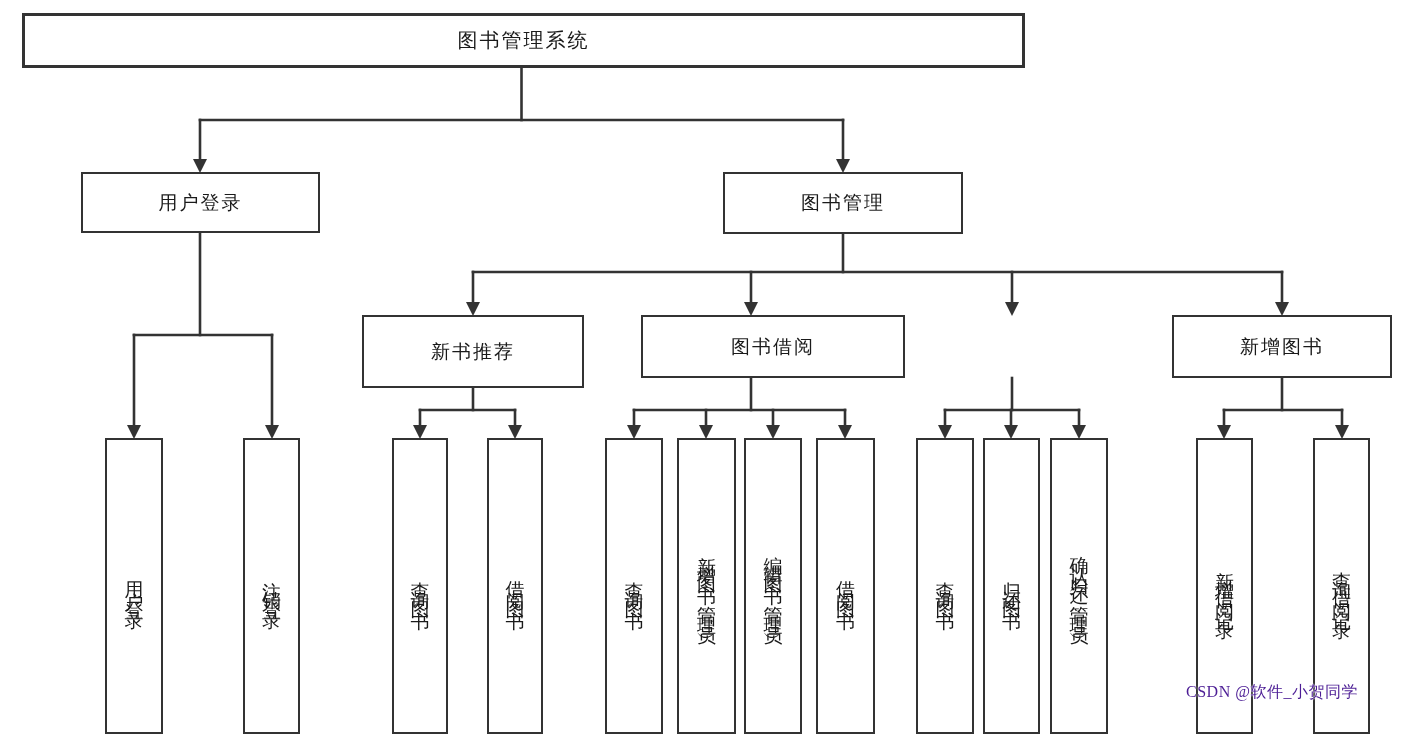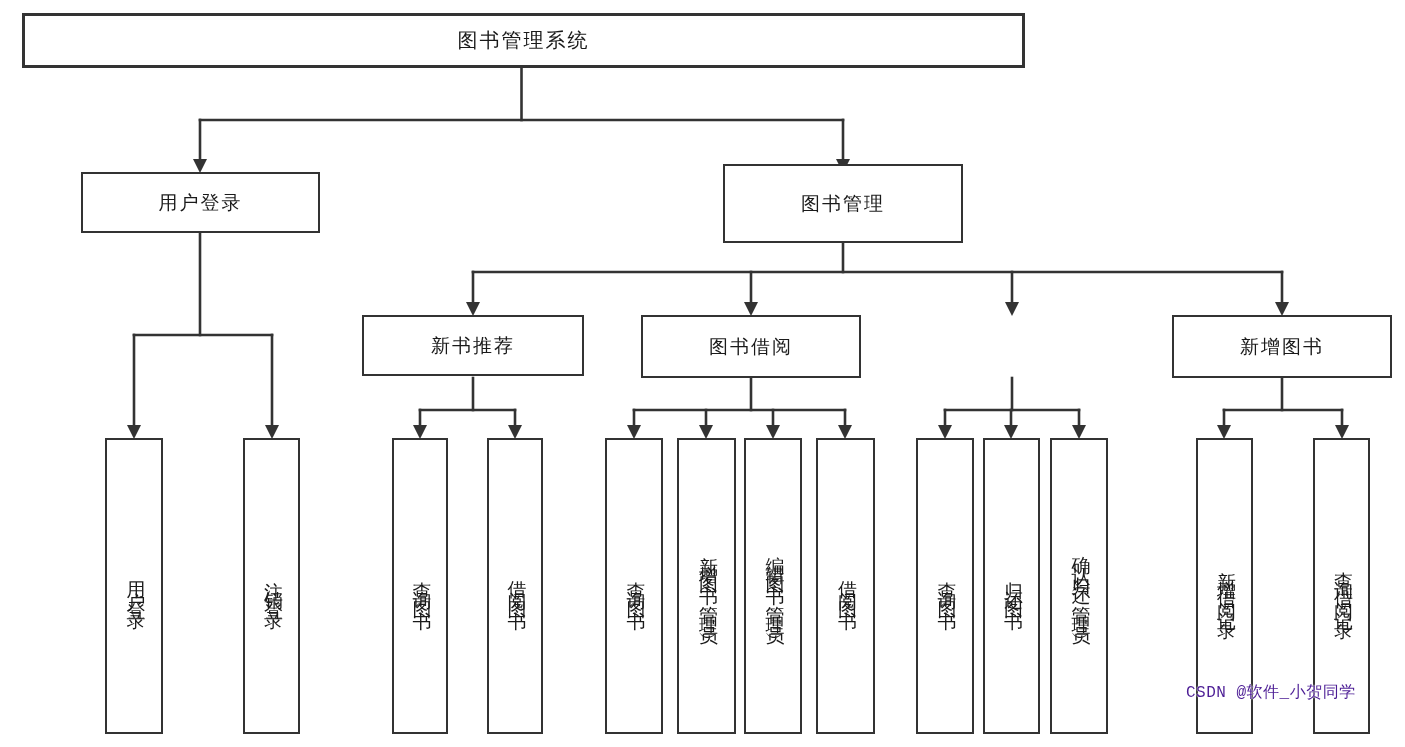--- a/index.html
+++ b/index.html
@@ -1,20 +1,20 @@
 <!DOCTYPE html>
 <html><head>
 <meta charset="utf-8">
 <style>
   html,body{margin:0;padding:0;background:#ffffff;}
   .canvas{
     position:relative;
     width:1405px;height:747px;
     background:#ffffff;
-    font-family:Liberation Mono, monospace;
+    font-family:Liberation Serif, serif;
     overflow:hidden;
   }
   .connector-layer{position:absolute;left:0;top:0;width:1405px;height:747px;}
   .box{
     position:absolute;
     box-sizing:border-box;
     background:#ffffff;
     border:2.5px solid #333333;
     display:flex;align-items:center;justify-content:center;
     color:#1a1a1a;
@@ -100,28 +100,28 @@
       <polygon points="1335,425 1349,425 1342,439" fill="#333333"></polygon>
     </svg>
 
   <div class="box root" style="left:22px;top:13px;width:1003px;height:55px">
     <span>图书管理系统</span>
   </div>
 
   <div class="box" style="left:81px;top:172px;width:239px;height:61px">
     <span>用户登录</span>
   </div>
-  <div class="box" style="left:723px;top:164px;width:240px;height:79px">
+  <div class="box" style="left:723px;top:172px;width:240px;height:62px">
     <span>图书管理</span>
   </div>
 
-  <div class="box" style="left:362px;top:315px;width:222px;height:61px">
+  <div class="box" style="left:362px;top:315px;width:222px;height:73px">
     <span>新书推荐</span>
   </div>
-  <div class="box" style="left:641px;top:315px;width:220px;height:63px">
+  <div class="box" style="left:641px;top:315px;width:264px;height:63px">
     <span>图书借阅</span>
   </div>
   <div class="box" style="left:1172px;top:315px;width:220px;height:63px">
     <span>新增图书</span>
   </div>
 
   <div class="box leaf" style="left:105px;top:438px;width:58px;height:296px">
     <span>用户登录</span>
   </div>
   <div class="box leaf" style="left:243px;top:438px;width:57px;height:296px">

